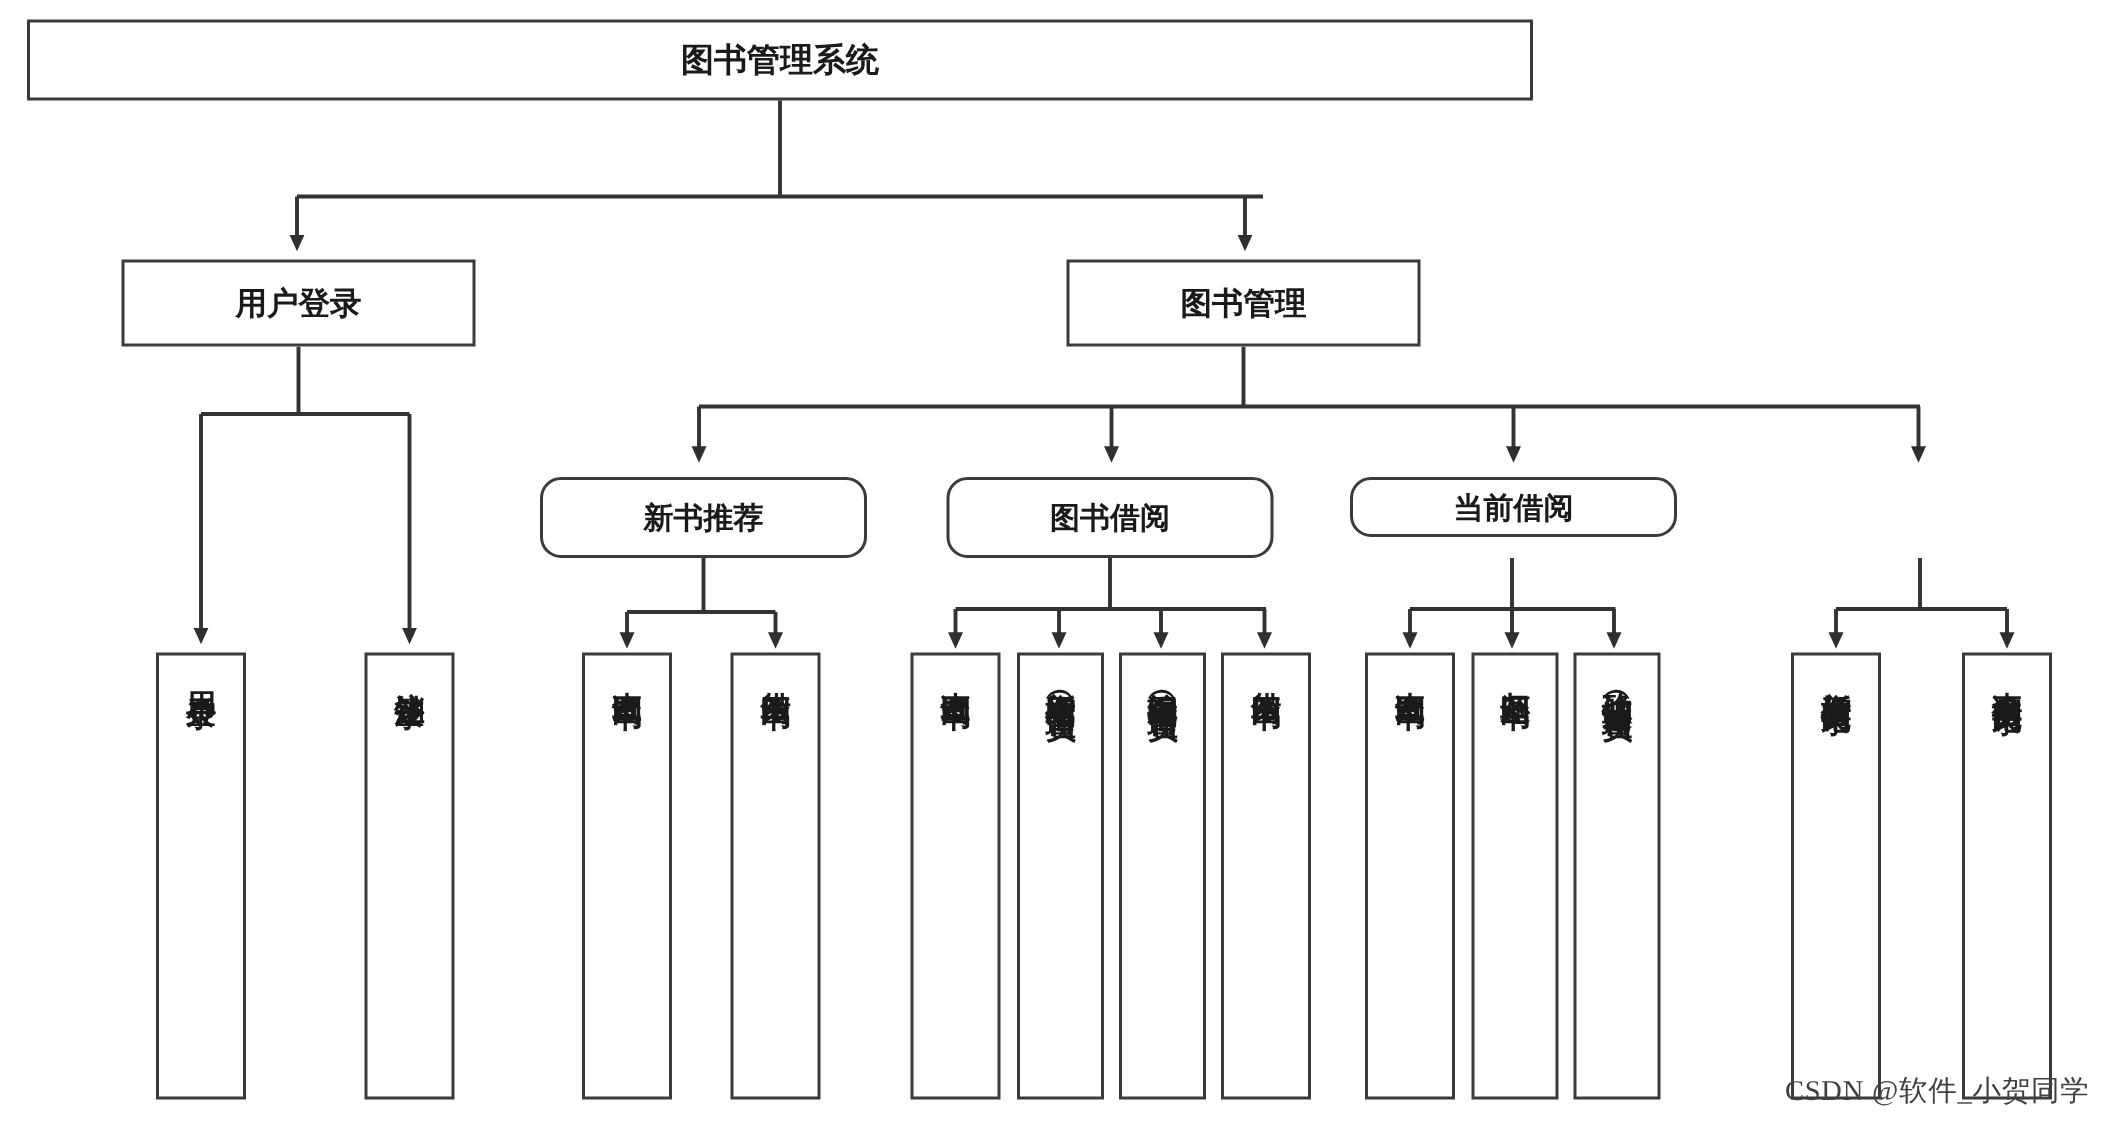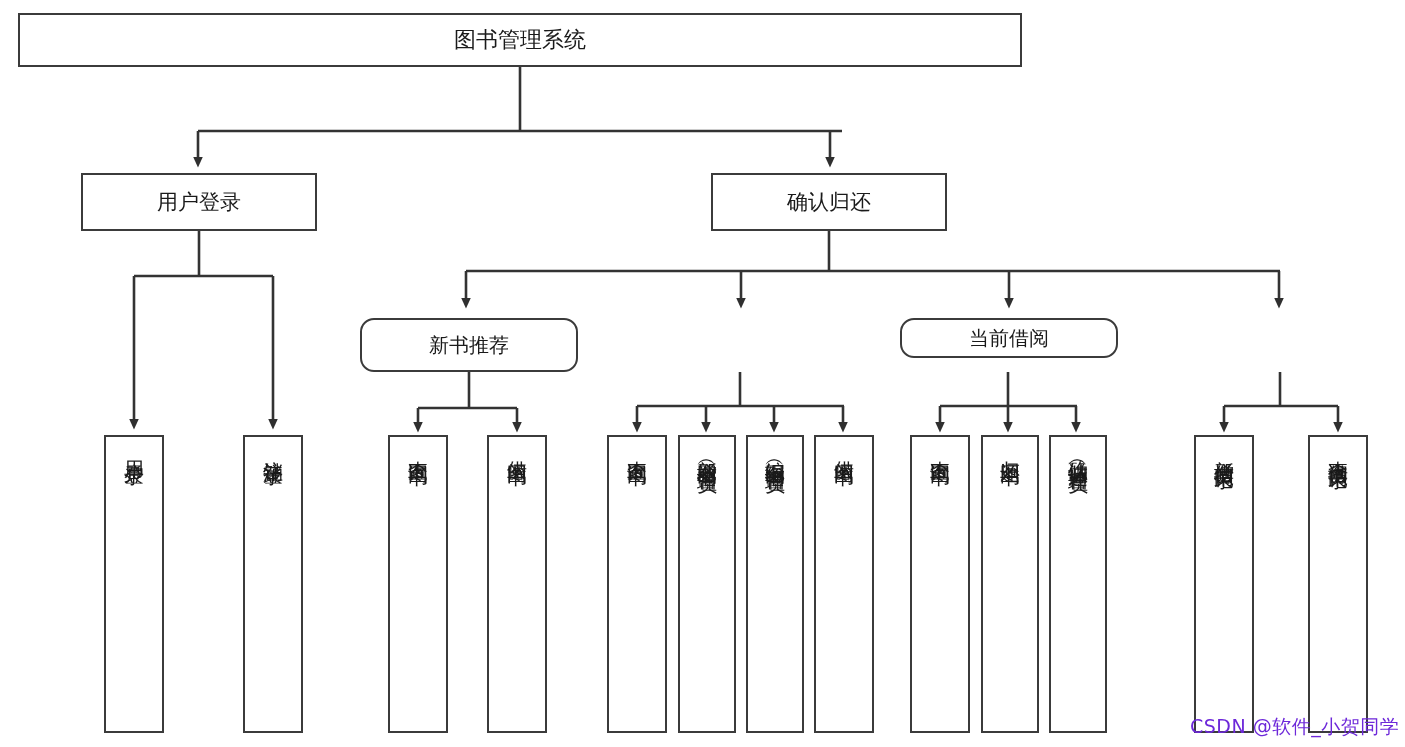--- a/index.html
+++ b/index.html
@@ -28,20 +28,21 @@
   .node {
     position: absolute;
     box-sizing: border-box;
     background: #ffffff;
     border: 2px solid #3b3b3b;
     display: flex;
     align-items: center;
     justify-content: center;
     color: #1a1a1a;
     z-index: 2;
+    font-weight: bold;
   }
   .node.root {
     font-size: 22px;
   }
   .node.branch {
     font-size: 21px;
   }
   .node.sub {
     font-size: 20px;
     border-radius: 14px;
@@ -55,24 +56,25 @@
   .vtext {
     writing-mode: vertical-rl;
     text-orientation: upright;
     letter-spacing: 2px;
     line-height: 1.06;
     white-space: nowrap;
   }
   .watermark {
     position: absolute;
     font-size: 19px;
-    color: #6d28d9;
+    color: #404040;
     letter-spacing: 0.5px;
     white-space: nowrap;
     z-index: 3;
+    font-family: Liberation Serif, serif;
   }
 </style>
 </head>
 <body>
 
 <div id="canvas">
 
   <svg id="wires" viewBox="0 0 1405 747">
     <defs>
       <marker id="arrow" markerWidth="12" markerHeight="12" refX="1.5" refY="5" orient="auto" markerUnits="userSpaceOnUse">
@@ -125,27 +127,30 @@
 
   <div class="node root" style="left:18px; top:13px; width:1004px; height:54px;">
     <span>图书管理系统</span>
   </div>
 
   <div class="node branch" style="left:81px; top:173px; width:236px; height:58px;">
     <span>用户登录</span>
   </div>
 
   <div class="node branch" style="left:711px; top:173px; width:236px; height:58px;">
-    <span>确认归还</span>
+    <span>图书管理</span>
   </div>
 
   <div class="node sub" style="left:360px; top:318px; width:218px; height:54px;">
     <span>新书推荐</span>
   </div>
 
+  <div class="node sub" style="left:631px; top:318px; width:218px; height:54px;">
+    <span>图书借阅</span>
+  </div>
 
   <div class="node sub" style="left:900px; top:318px; width:218px; height:40px;">
     <span>当前借阅</span>
   </div>
 
 
   <div class="node leaf" style="left:104px; top:435px; width:60px; height:298px;">
     <span class="vtext">用户登录</span>
   </div>
 

